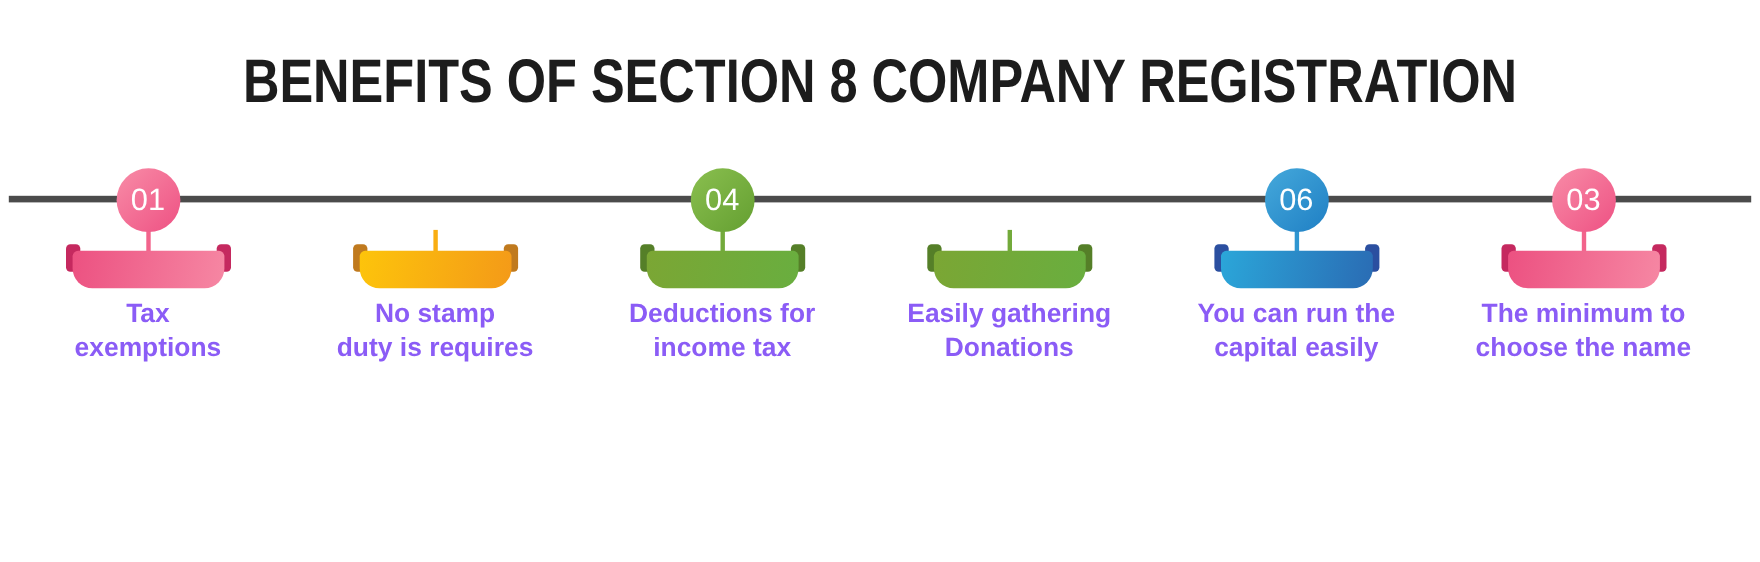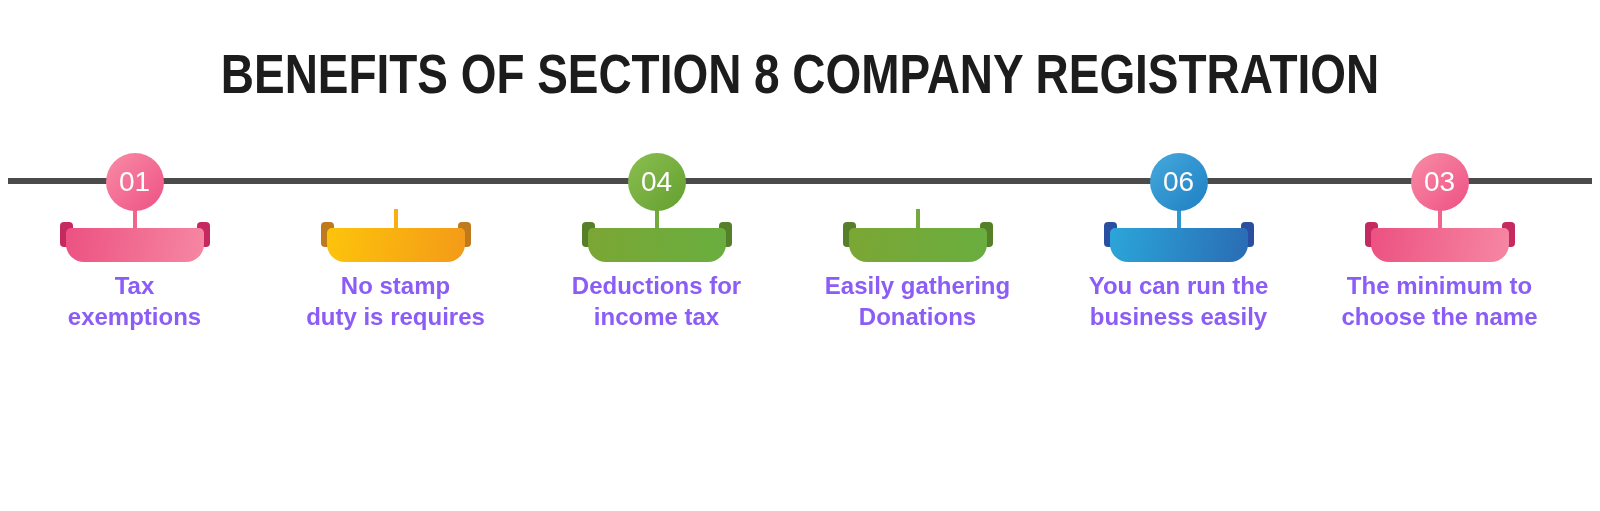--- a/index.html
+++ b/index.html
@@ -156,21 +156,21 @@
     <div class="circle">
         <span>06</span>
       </div>
     <div class="connector"></div>
     <div class="banner">
       <div class="tab tab-left"></div>
       <div class="tab tab-right"></div>
       <div class="banner-body"></div>
     </div>
     <div class="label">You can run the
-business easily</div>
+capital easily</div>
   </div>
 
   <div class="item" style="--circle-light: #f88ca7; --circle-dark: #ee5183; --banner-from: #ec5181; --banner-to: #f687a3; --tab: #c5295f; --connector: #f2648c;">
     <div class="circle">
         <span>03</span>
       </div>
     <div class="connector"></div>
     <div class="banner">
       <div class="tab tab-left"></div>
       <div class="tab tab-right"></div>

